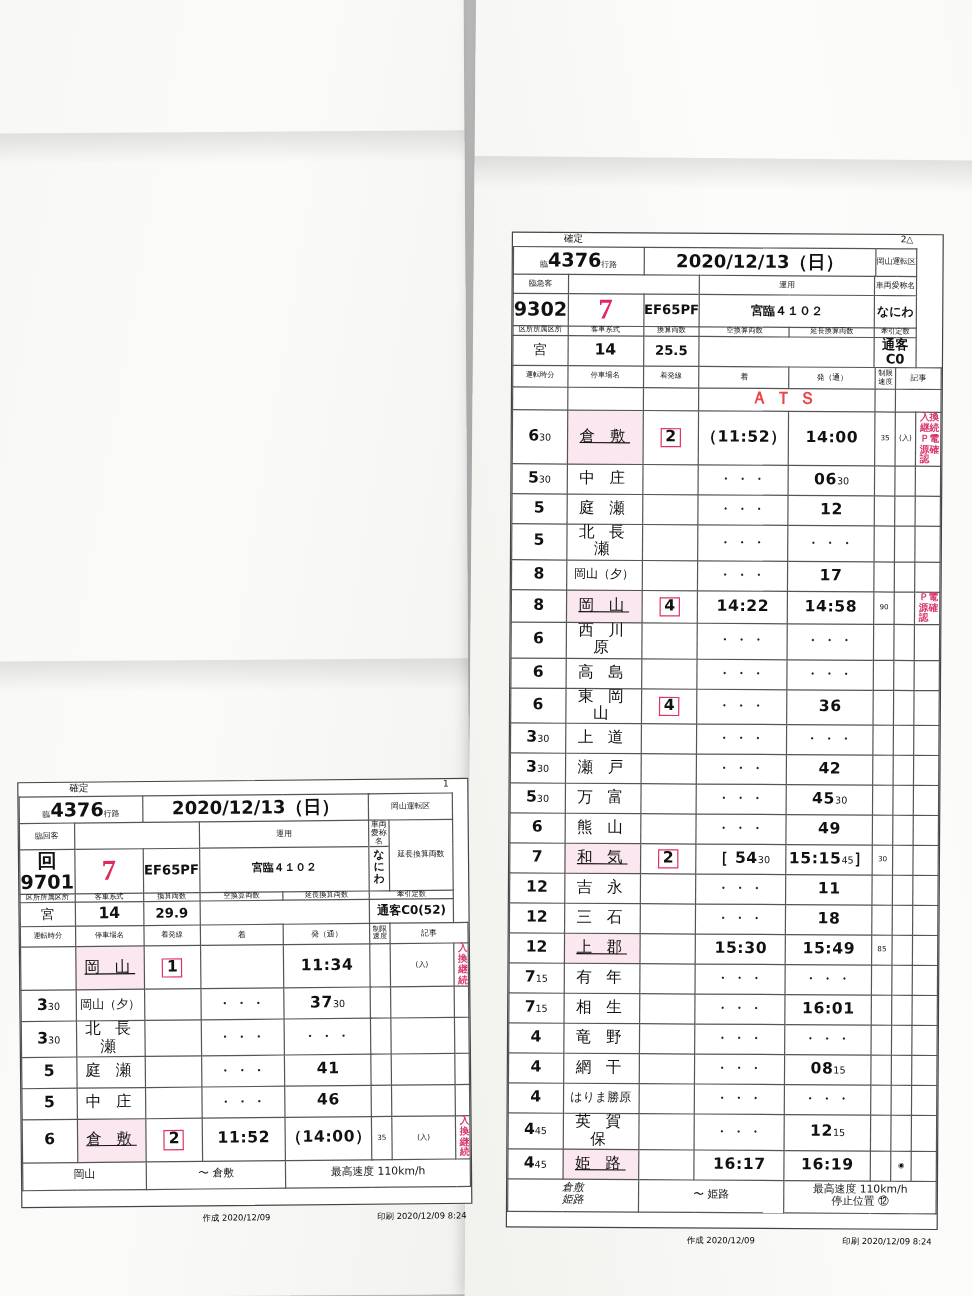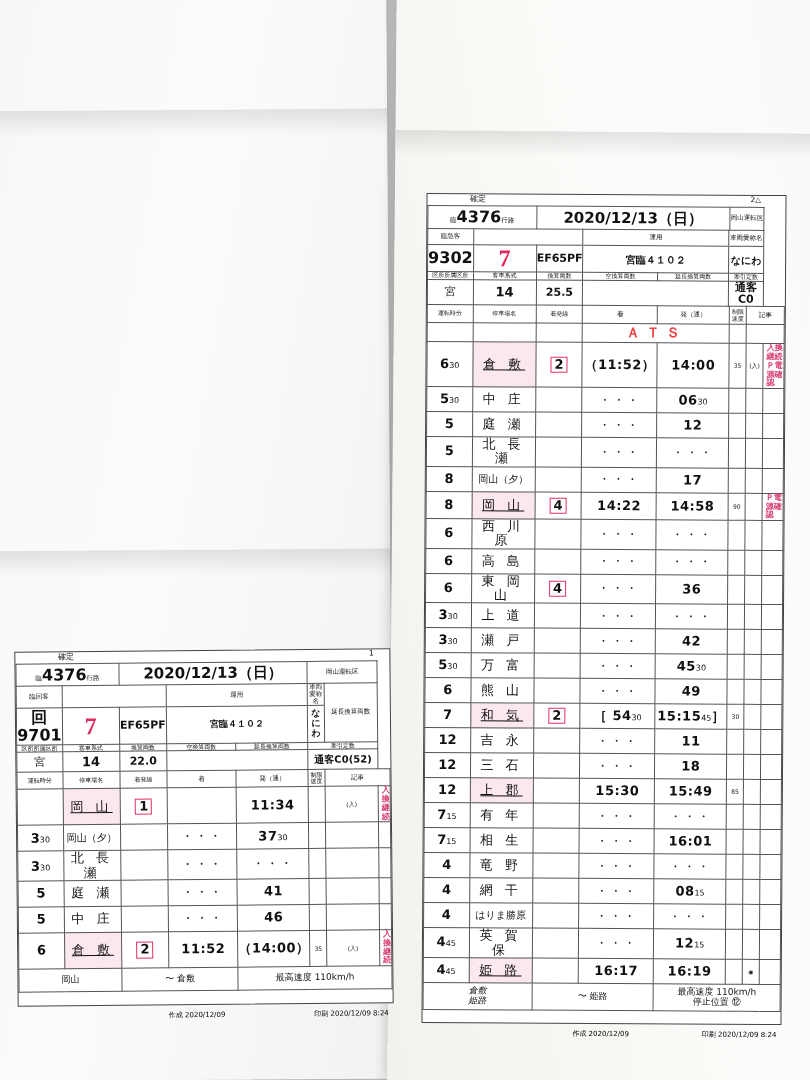--- a/index.html
+++ b/index.html
@@ -444,21 +444,21 @@
       <td class="xtiny">区所所属区所</td>
       <td class="xtiny">客車系式</td>
       <td class="xtiny">換算両数</td>
       <td class="xtiny">空換算両数</td>
       <td class="xtiny">延長換算両数</td>
       <td colspan="3" class="xtiny">牽引定数</td>
     </tr>
     <tr>
       <td style="height:19px;font-size:11px;">宮</td>
       <td class="bold" style="font-size:13px;">14</td>
-      <td class="bold" style="font-size:11px;">22.0</td>
+      <td class="bold" style="font-size:11px;">29.9</td>
       <td colspan="2"></td>
       <td colspan="3" class="bold" style="font-size:10px;">通客C0(52)</td>
     </tr>
     <tr>
       <td class="xtiny" style="width:34px;height:16px;">運転時分</td>
       <td class="xtiny" style="width:60px;">停車場名</td>
       <td class="xtiny" style="width:28px;">着発線</td>
       <td class="tiny" style="width:72px;">着</td>
       <td colspan="2" class="tiny" style="width:78px;">発（通）</td>
       <td class="xtiny" style="width:16px;">制限速度</td>

